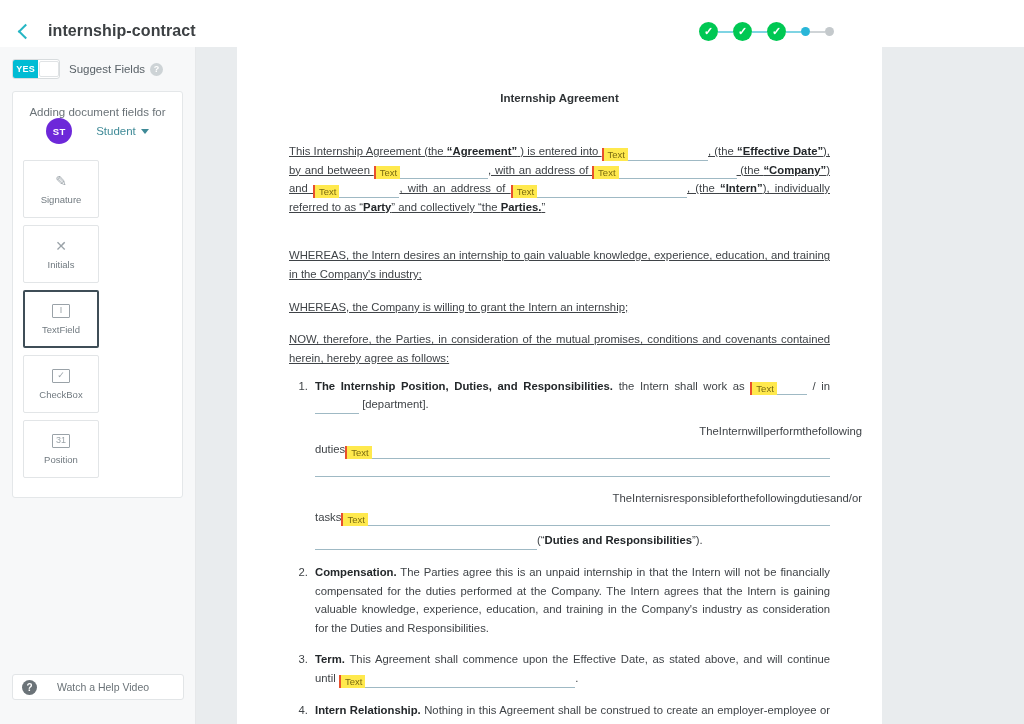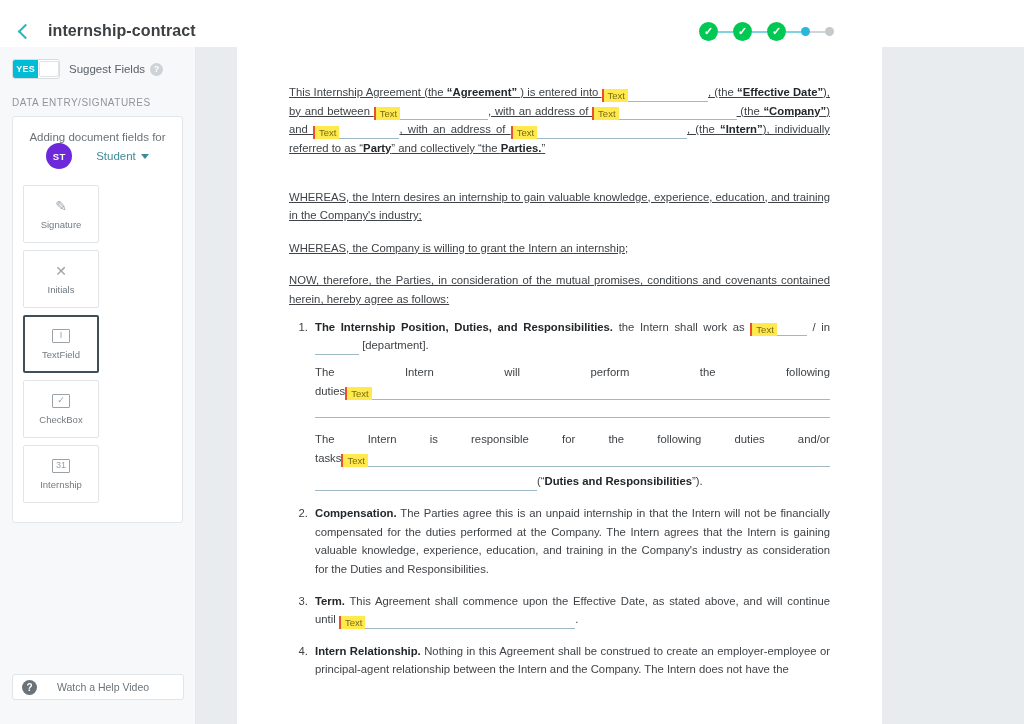--- a/index.html
+++ b/index.html
@@ -160,21 +160,21 @@
     display: inline-block; position: relative;
     background: #ffe94d; color: #7a6a12; font-size: 9.5px;
     height: 13px; line-height: 13px; padding: 0 3px 0 4px;
     border-left: 2px solid #e8502e;
     vertical-align: bottom;
     cursor: pointer;
   }
   ol.numlist { margin: 4px 0 0 0; padding-left: 22px; }
   ol.numlist > li { margin-bottom: 13px; text-align: justify; padding-left: 4px; }
   .spread {
-    display: flex; justify-content: space-between; width: 100%;
+    display: flex; justify-content: flex-end; width: 100%; margin-left: 32px;
   }
   .ruleline {
     border-bottom: 1px solid #9fb9c4; height: 13px; margin: 5px 0 6px 0;
   }
   .inline-row { display: flex; align-items: flex-end; }
 </style>
 </head>
 <body>
 
 <div id="app">
@@ -208,21 +208,20 @@
 
     <div class="toggle-row">
       <div class="toggle">
         <div class="toggle-yes">YES</div>
         <div class="toggle-knob"></div>
       </div>
       <span class="toggle-label">Suggest Fields</span>
       <span class="info-icon">?</span>
     </div>
 
-    <div class="section-label">DATA ENTRY/SIGNATURES</div>
 
     <div class="field-card">
       <div class="card-title">Adding document fields for</div>
 
       <div class="assignee-row">
         <div class="avatar">ST</div>
         <span class="assignee-name">Student</span>
         <span class="caret-down"></span>
       </div>
 
@@ -238,35 +237,36 @@
         <div class="tool selected">
           <span class="tool-icon box">I</span>
           <span class="tool-label">TextField</span>
         </div>
         <div class="tool">
           <span class="tool-icon box">✓</span>
           <span class="tool-label">CheckBox</span>
         </div>
         <div class="tool">
           <span class="tool-icon box">31</span>
-          <span class="tool-label">Internship</span>
+          <span class="tool-label">Position</span>
         </div>
       </div>
     </div>
 
     <div class="help-btn">
       <span class="help-circle">?</span>
       <span class="help-text">Watch a Help Video</span>
     </div>
   </div>
 
   <div class="docarea">
     <div class="page">
       <div class="page-inner">
 
+        <div class="doc-h1">Internship Agreement</div>
 
         <div class="para"><span>This Internship Agreement (the </span><span class="b">“Agreement”</span><span> ) is entered into </span><span class="fld">Text</span><span class="blank" style="width:80px"></span><span>, (the </span><span class="b">“Effective Date”</span><span>), by and between </span><span class="fld">Text</span><span class="blank" style="width:88px"></span><span>, with an address of </span><span class="fld">Text</span><span class="blank" style="width:118px"></span><span> (the </span><span class="b">“Company”</span><span>) and </span><span class="fld">Text</span><span class="blank" style="width:60px"></span><span>, with an address of </span><span class="fld">Text</span><span class="blank" style="width:150px"></span><span>, (the </span><span class="b">“Intern”</span><span>), individually referred to as “</span><span class="b">Party</span><span>” and collectively “the </span><span class="b">Parties.</span><span>”</span></div>
 
         <div style="height:16px"></div>
 
         <div class="para">WHEREAS, the Intern desires an internship to gain valuable knowledge, experience, education, and training in the Company's industry;</div>
         <div class="para">WHEREAS, the Company is willing to grant the Intern an internship;</div>
         <div class="para tight">NOW, therefore, the Parties, in consideration of the mutual promises, conditions and covenants contained herein, hereby agree as follows:</div>
 
         <ol class="numlist">

